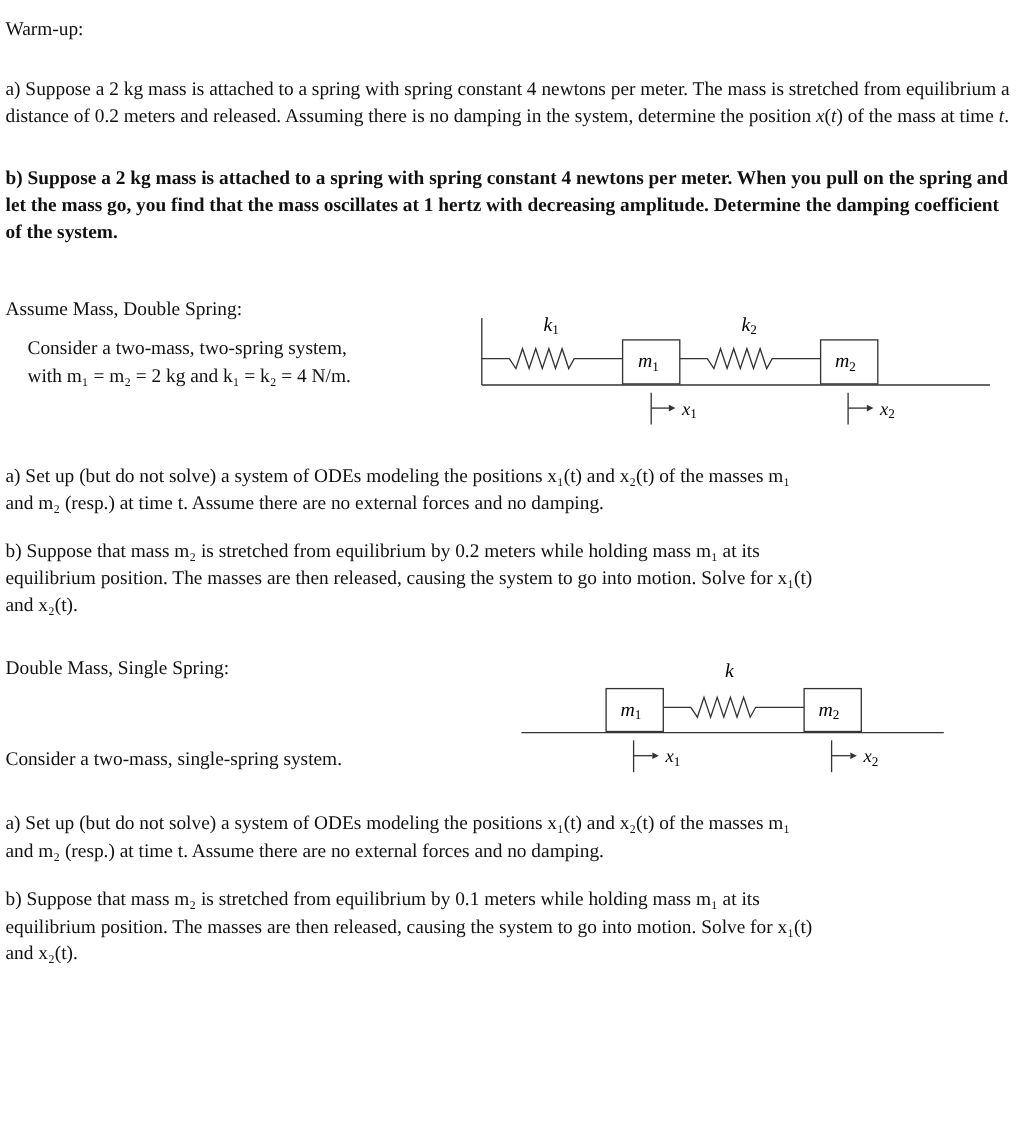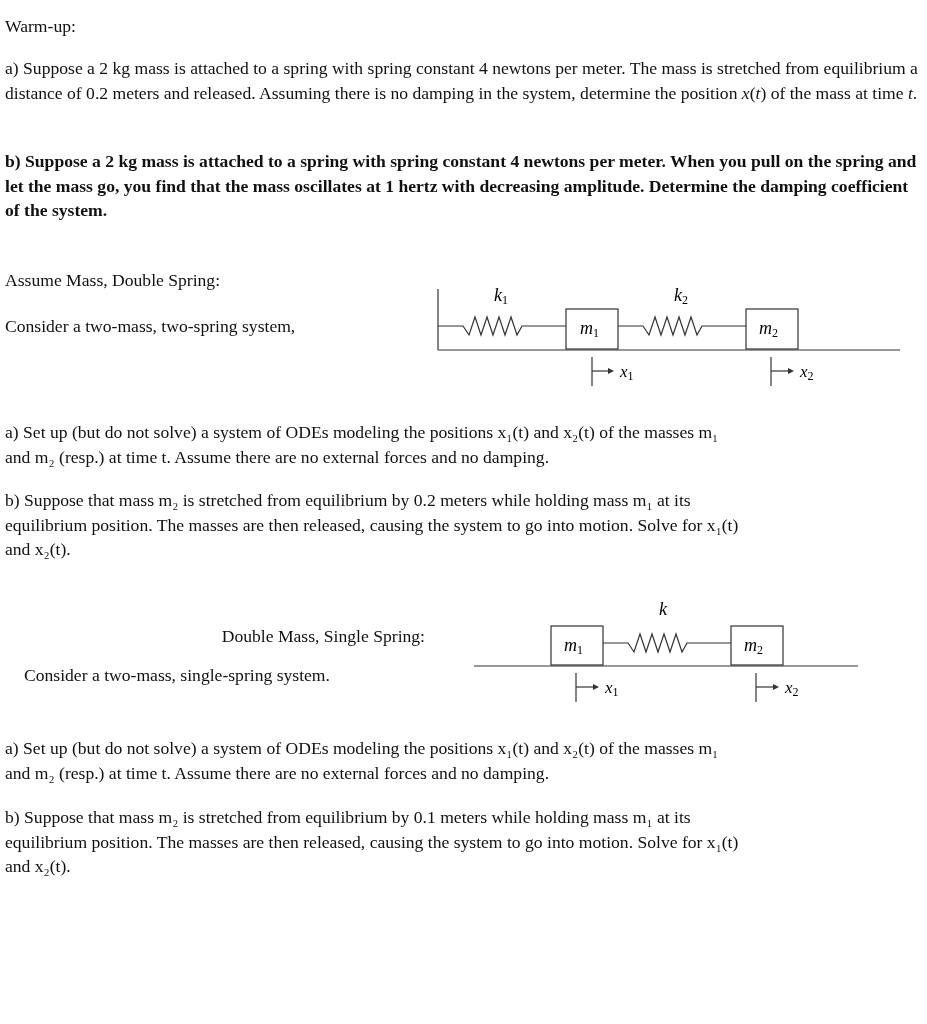--- a/index.html
+++ b/index.html
@@ -15,33 +15,34 @@
   svg text { font-family: "Liberation Serif", "DejaVu Serif", serif; font-style: italic; }
   svg text tspan.sub { font-style: normal; }
 </style>
 </head>
 <body>
 
 <div class="block" style="top:14px;">
   <p>Warm-up:</p>
 </div>
 
-<div class="block" style="top:56px;">
+<div class="block" style="top:68px;">
   <p><span>a) Suppose a 2 kg mass is attached to a spring with spring constant 4 newtons per meter. The mass is stretched from equilibrium a distance of 0.2 meters and released. Assuming there is no damping in the system, determine the position </span><i>x</i><span>(</span><i>t</i><span>) of the mass at time </span><i>t</i><span>.</span></p>
 </div>
 
 <div class="block" style="top:149px;font-weight:bold;">
   <p>b) Suppose a 2 kg mass is attached to a spring with spring constant 4 newtons per meter. When you pull on the spring and let the mass go, you find that the mass oscillates at 1 hertz with decreasing amplitude. Determine the damping coefficient of the system.</p>
 </div>
 
 <div class="block" style="top:268px; width:420px;">
   <p>Assume Mass, Double Spring:</p>
 </div>
-<div class="block" style="top:314px; width:420px;">
+<div class="block" style="top:304px; width:420px;margin-left:20px;">
   <p>Consider a two-mass, two-spring system,</p>
+  <p><span>with </span><span>m₁ = m₂ = 2 kg and k₁ = k₂ = 4 N/m.</span></p>
 </div>
 
 <svg style="left:0; top:0;" width="927" height="1024">
   <g stroke="#333" stroke-width="1.2" fill="none">
 
     <line x1="438" y1="289" x2="438" y2="350"></line>
 
     <line x1="438" y1="350" x2="900" y2="350"></line>
 
     <polyline points="438,326 463,326 469,335 475,317 481,335 487,317 493,335 499,317 505,335 511,317 517,335 522,326 566,326"></polyline>
@@ -72,24 +73,24 @@
   <p>a) Set up (but do not solve) a system of ODEs modeling the positions x₁(t) and x₂(t) of the masses m₁</p>
   <p>and m₂ (resp.) at time t. Assume there are no external forces and no damping.</p>
 </div>
 
 <div class="block" style="top:488px;">
   <p>b) Suppose that mass m₂ is stretched from equilibrium by 0.2 meters while holding mass m₁ at its</p>
   <p>equilibrium position. The masses are then released, causing the system to go into motion. Solve for x₁(t)</p>
   <p>and x₂(t).</p>
 </div>
 
-<div class="block" style="top:624px; width:420px;text-align:right;">
+<div class="block" style="top:595px; width:420px;">
   <p>Double Mass, Single Spring:</p>
 </div>
-<div class="block" style="top:663px; width:420px;margin-left:19px;">
+<div class="block" style="top:677px; width:420px;">
   <p>Consider a two-mass, single-spring system.</p>
 </div>
 
 <svg style="left:0; top:0;" width="927" height="1024">
   <g stroke="#333" stroke-width="1.2" fill="none">
     <line x1="474" y1="666" x2="858" y2="666"></line>
     <rect x="551" y="626" width="52" height="39" fill="#fff"></rect>
     <polyline points="603,643 628,643 634,652 640,634 646,652 652,634 658,652 664,634 670,652 676,634 682,652 687,643 731,643"></polyline>
     <rect x="731" y="626" width="52" height="39" fill="#fff"></rect>
     <line x1="576" y1="673" x2="576" y2="702"></line>

